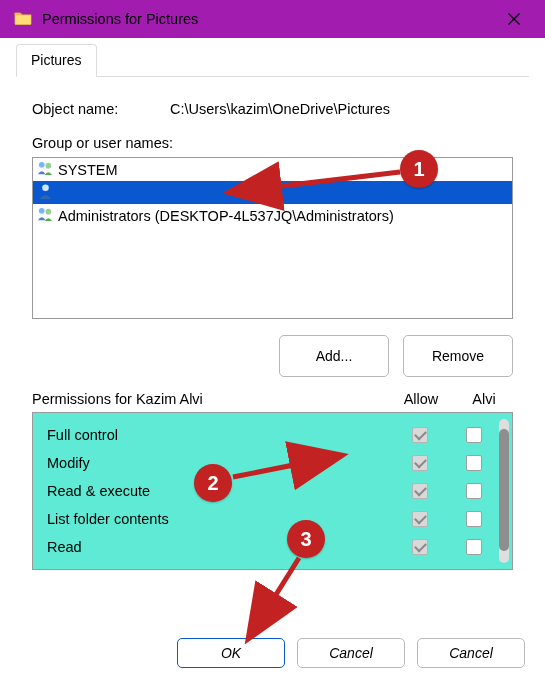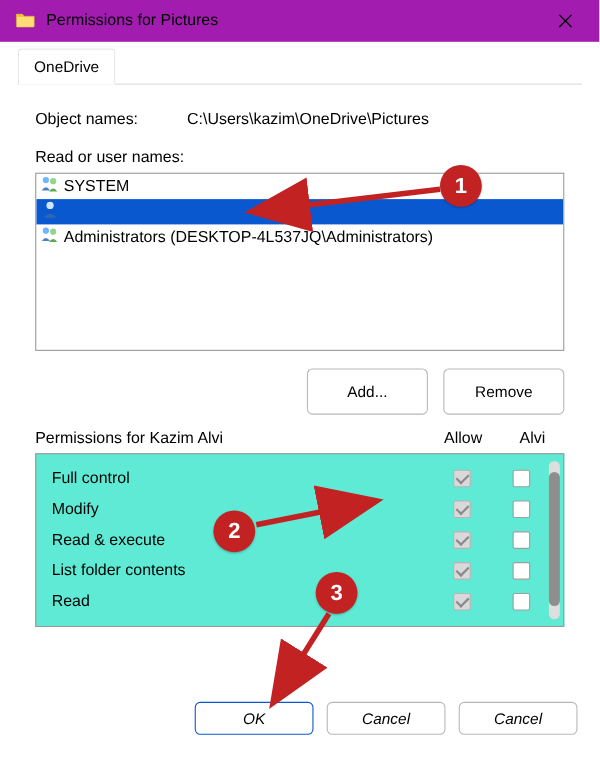--- a/index.html
+++ b/index.html
@@ -149,31 +149,31 @@
   <div class="close-btn">
     <svg width="14" height="14" viewBox="0 0 14 14">
       <line x1="1.5" y1="1.5" x2="12.5" y2="12.5"></line>
       <line x1="12.5" y1="1.5" x2="1.5" y2="12.5"></line>
     </svg>
   </div>
 </div>
 
 <div class="content">
   <div class="tabs">
-    <div class="tab">OneDrive</div>
+    <div class="tab">Pictures</div>
   </div>
 
   <div class="body-area">
 
     <div class="row">
-      <span class="row-label">Object names:</span>
+      <span class="row-label">Object name:</span>
       <span class="row-value">C:\Users\kazim\OneDrive\Pictures</span>
     </div>
 
-    <span class="section-label">Read or user names:</span>
+    <span class="section-label">Group or user names:</span>
 
     <div class="listbox">
       <div class="li">
         <span>
           <svg class="people-icon" viewBox="0 0 20 18">
             <circle cx="6" cy="5" r="3" fill="#6fb6ff"></circle>
               <path d="M2 15 q4-6 8 0 z" fill="#4a80c7"></path>
             <circle cx="13" cy="6" r="3" fill="#94d48c"></circle>
               <path d="M9 16 q4-6 8 0 z" fill="#5aa94f"></path>
           </svg>

